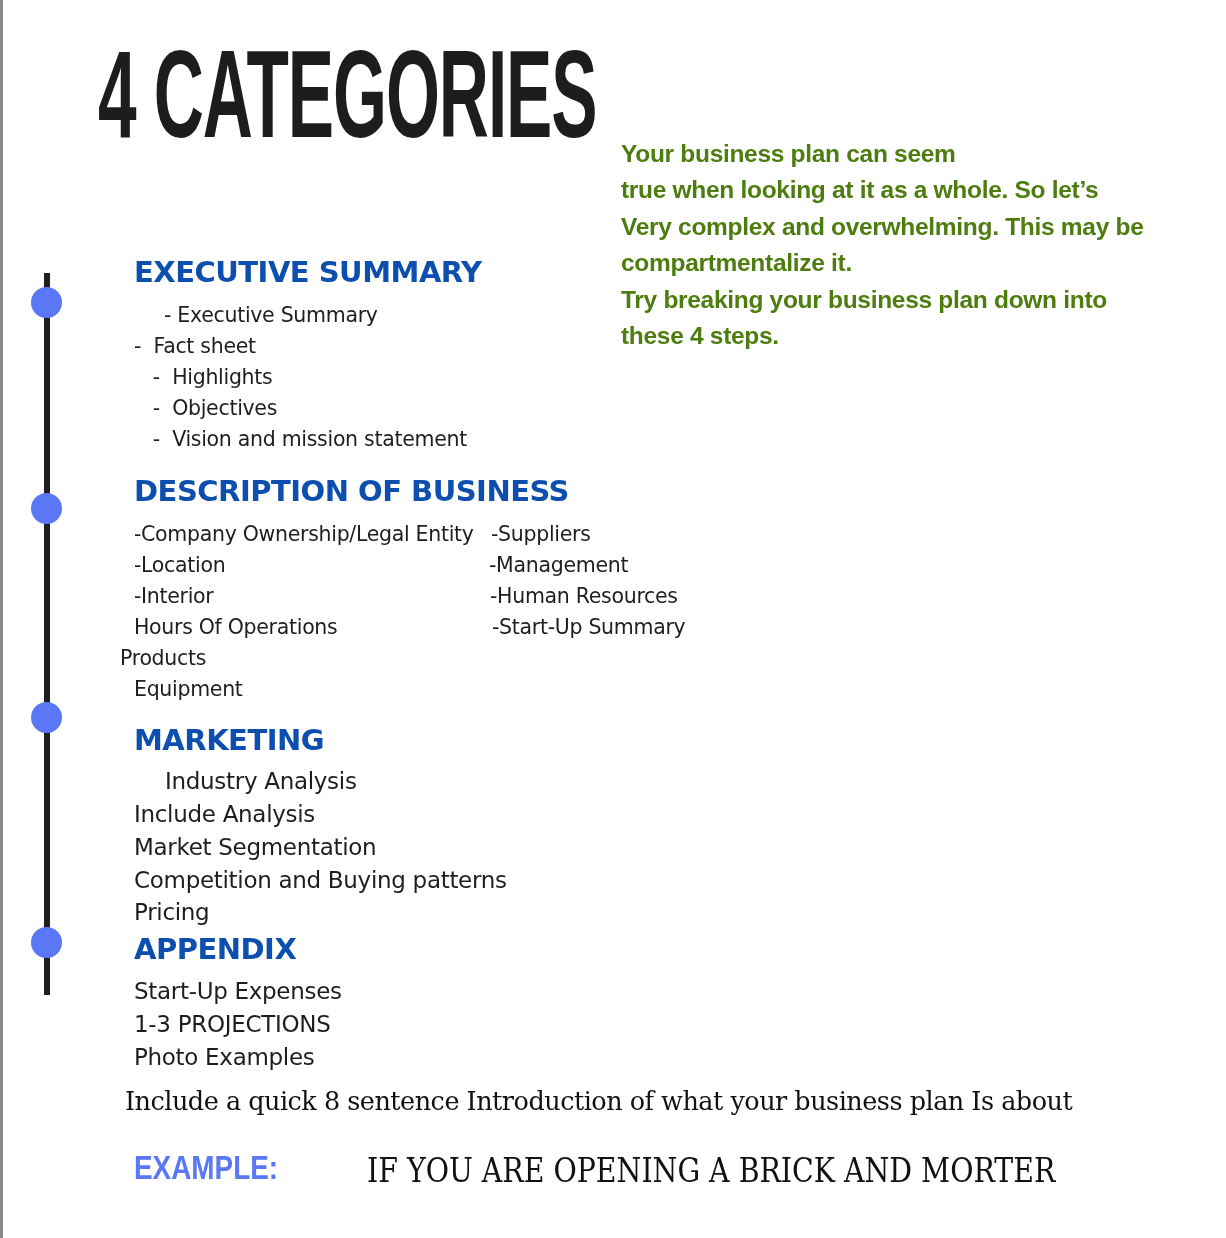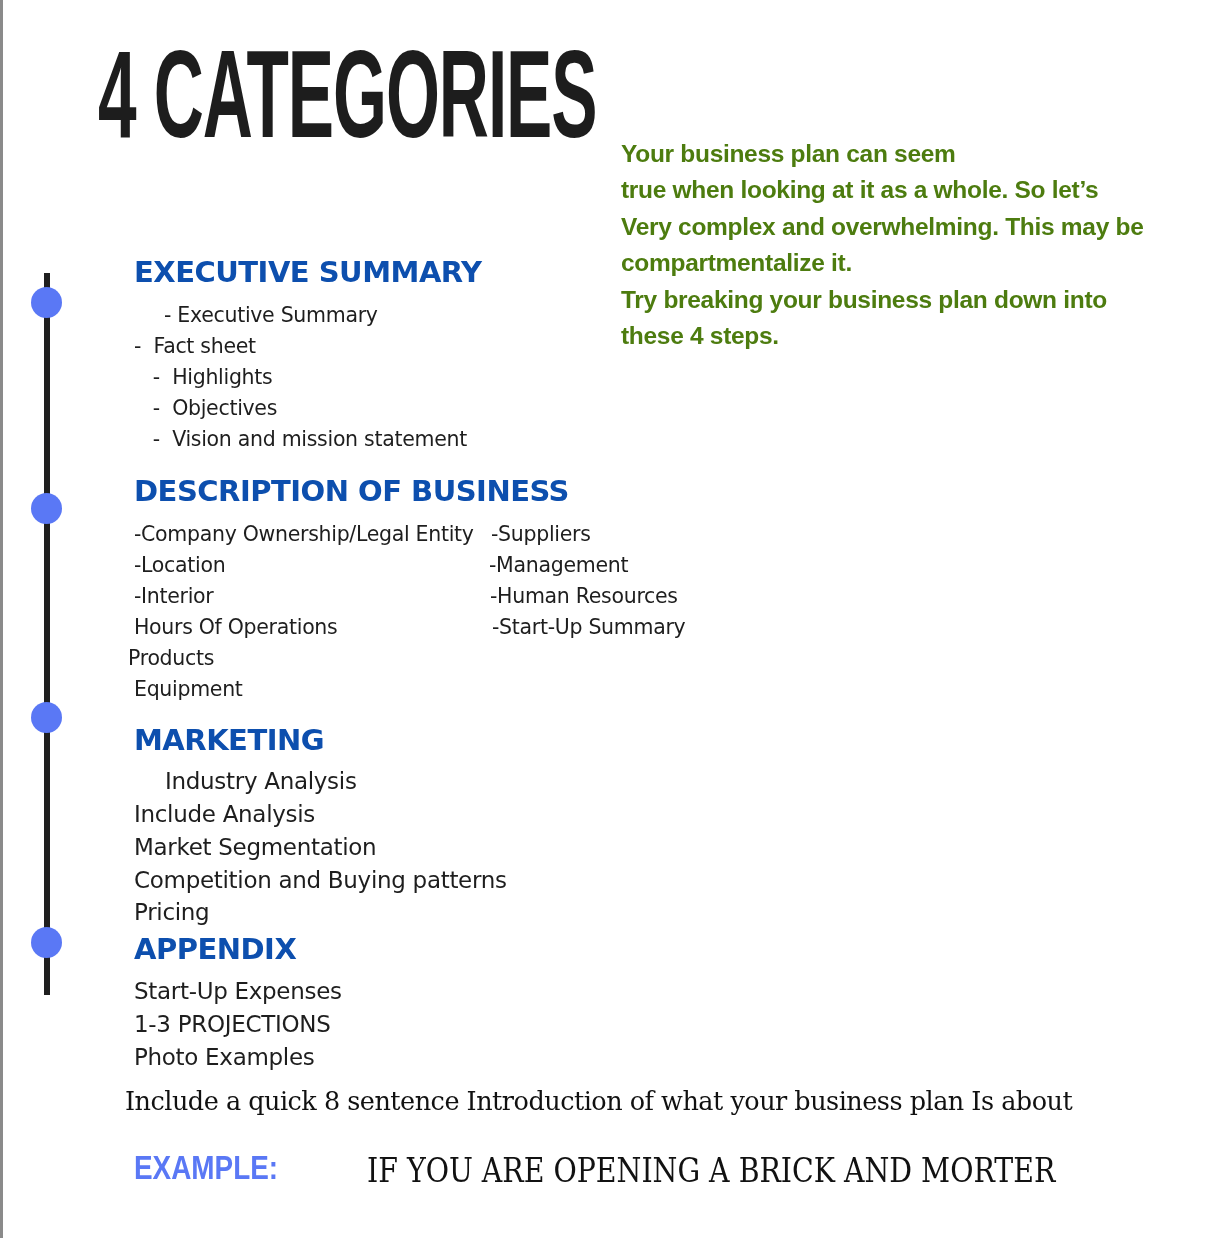--- a/index.html
+++ b/index.html
@@ -73,21 +73,21 @@
 <div class="item" style="left:134px; top:333px;">-  Fact sheet</div>
 <div class="item" style="left:134px; top:364px;">   -  Highlights</div>
 <div class="item" style="left:134px; top:395px;">   -  Objectives</div>
 <div class="item" style="left:134px; top:426px;">   -  Vision and mission statement</div>
 
 <h2 class="section-heading" style="left:134px; top:474px;">DESCRIPTION  OF BUSINESS</h2>
 <div class="item" style="left:134px; top:521px;">-Company Ownership/Legal Entity</div>
 <div class="item" style="left:134px; top:552px;">-Location</div>
 <div class="item" style="left:134px; top:583px;">-Interior</div>
 <div class="item" style="left:134px; top:614px;">Hours Of Operations</div>
-<div class="item" style="left:128px; top:645px;">Products</div>
+<div class="item" style="left:120px; top:645px;">Products</div>
 <div class="item" style="left:134px; top:676px;">Equipment</div>
 <div class="item" style="left:491px; top:521px;">-Suppliers</div>
 <div class="item" style="left:489px; top:552px;">-Management</div>
 <div class="item" style="left:490px; top:583px;">-Human Resources</div>
 <div class="item" style="left:492px; top:614px;">-Start-Up Summary</div>
 
 <h2 class="section-heading" style="left:134px; top:723px;">MARKETING</h2>
 <div class="item lg" style="left:134px; top:766px;margin-left:31px;">Industry Analysis</div>
 <div class="item lg" style="left:134px; top:799px;">Include Analysis</div>
 <div class="item lg" style="left:134px; top:832px;">Market Segmentation</div>

